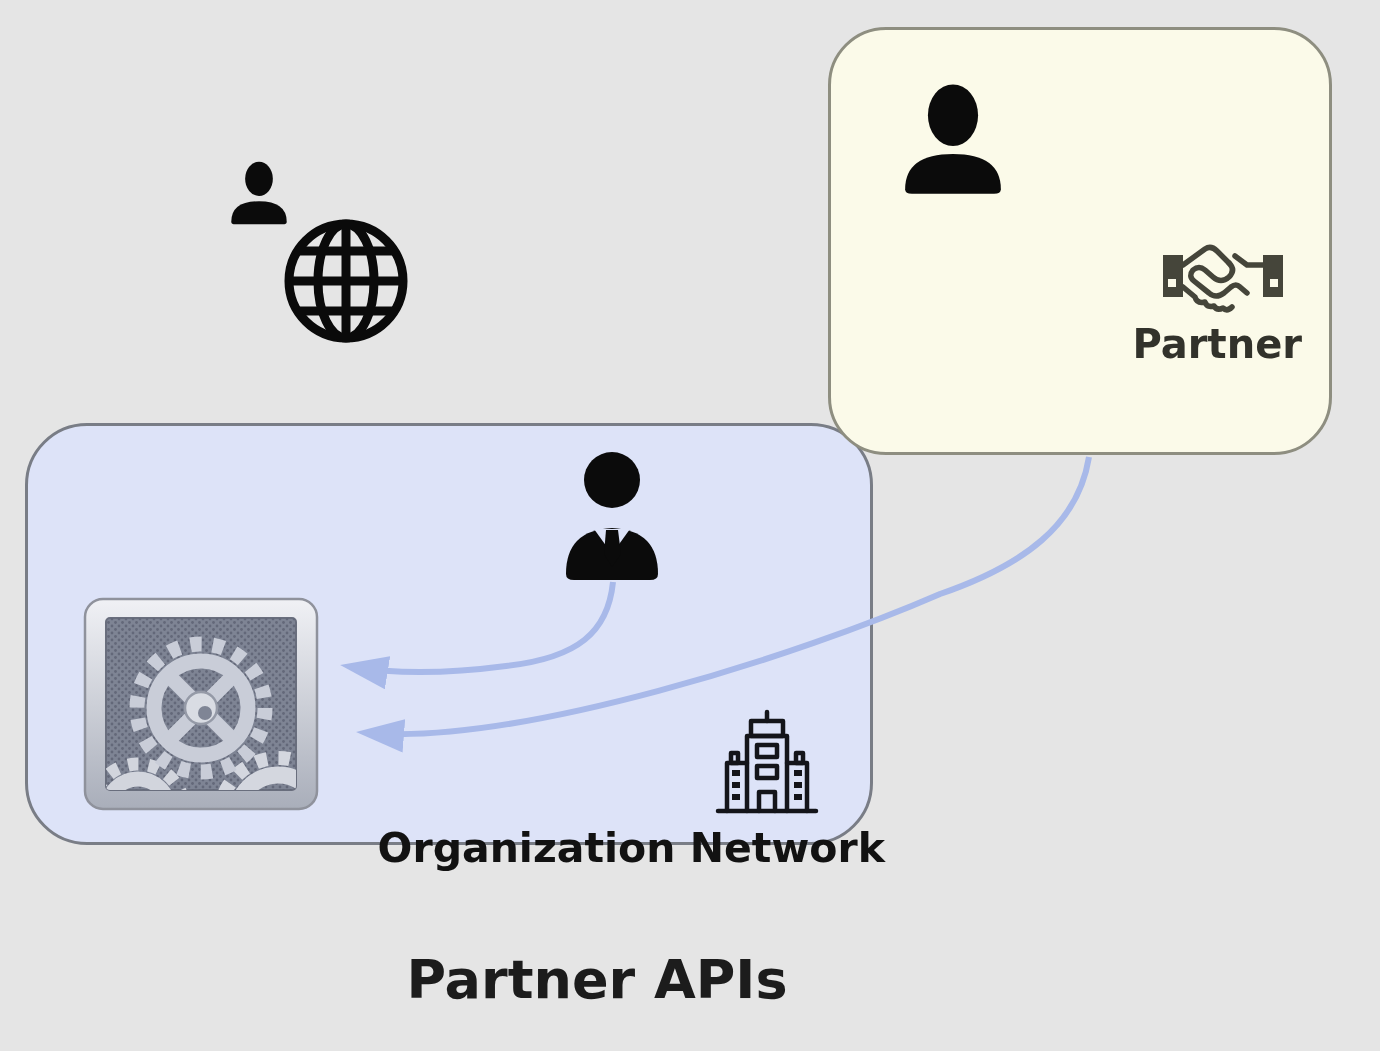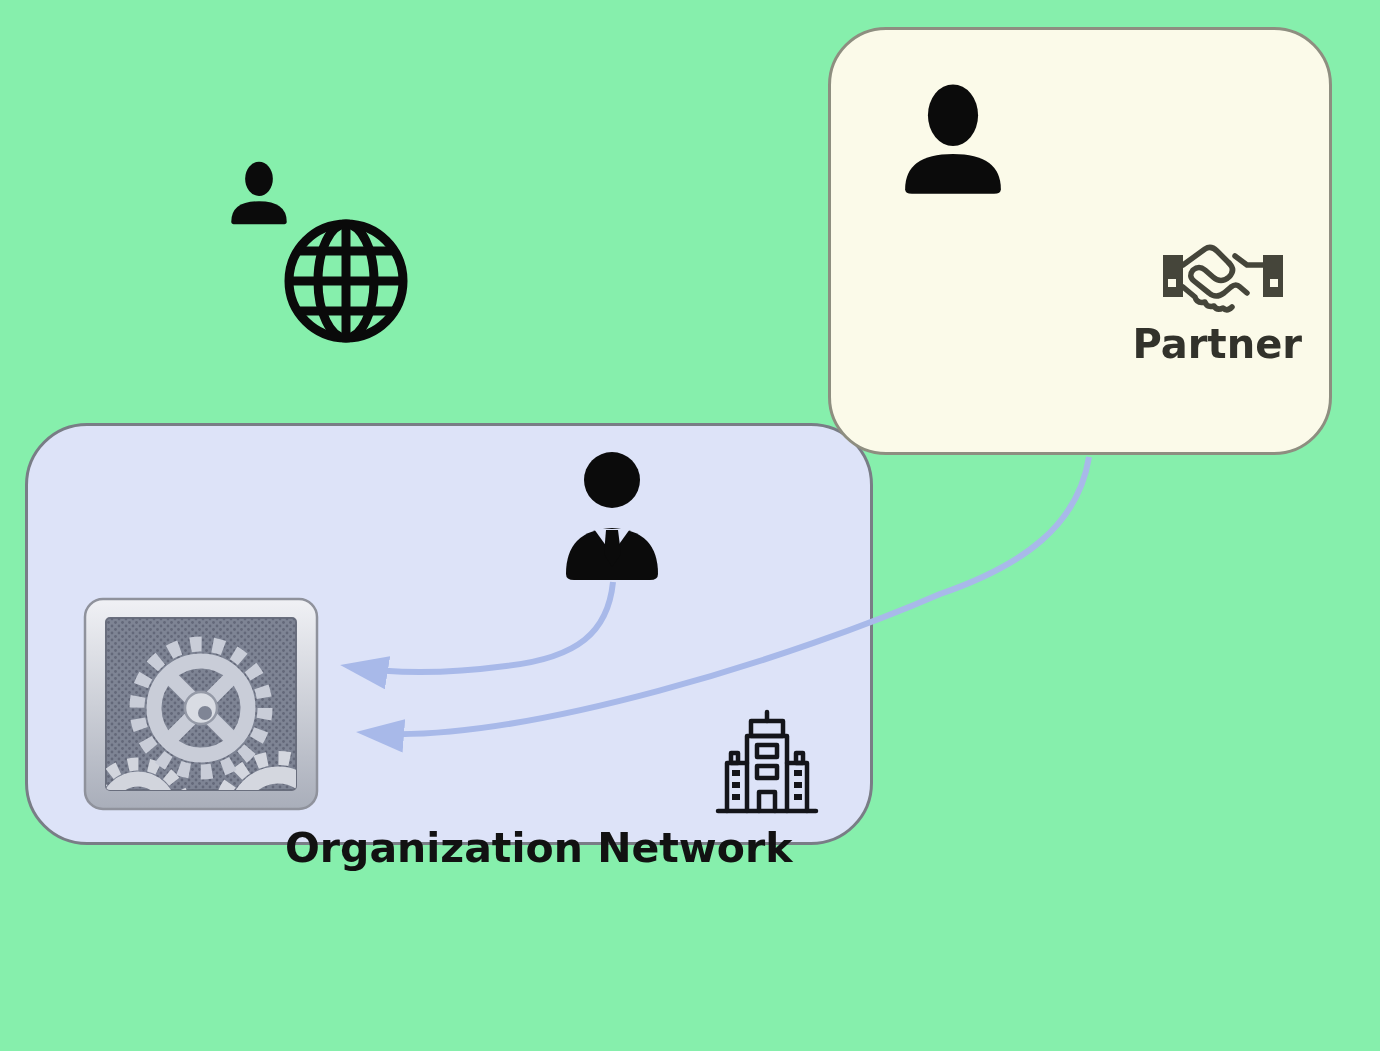--- a/index.html
+++ b/index.html
@@ -1,36 +1,36 @@
 <!DOCTYPE html>
 <html><head>
 <meta charset="utf-8">
 <style>
   html,body{margin:0;padding:0;background:#ffffff;}
   .canvas{
-    position:relative;width:1380px;height:1051px;background:#86efac;
+    position:relative;width:1380px;height:1051px;background:#e5e5e5;
     font-family:"DejaVu Sans","Liberation Sans",sans-serif;overflow:hidden;
   }
   .abs{position:absolute;}
   
   .partner-box{
     left:828px;top:27px;width:504px;height:428px;border-radius:58px;
     background:#fbfae9;border:3px solid #8e8e80;box-sizing:border-box;z-index:2;
   }
   .network-box{
     left:25px;top:423px;width:848px;height:422px;border-radius:62px;
     background:#dde3f8;border:3px solid #797d86;box-sizing:border-box;z-index:1;
   }
   
   .partner-label{
     right:78px;top:316px;text-align:right;z-index:3;
     font-size:40px;font-weight:700;line-height:57px;color:#32322b;white-space:nowrap;
   }
   .network-label{
-    left:285px;top:824px;width:600px;text-align:left;z-index:4;
+    left:285px;top:824px;width:600px;text-align:right;z-index:4;
     font-size:41px;font-weight:700;color:#121212;white-space:nowrap;
   }
   .diagram-title{
     left:297px;top:948px;width:600px;text-align:center;z-index:4;
     font-size:54px;font-weight:700;color:#1c1c1c;white-space:nowrap;
   }
   
   .icon-internet-user{left:226px;top:156px;width:66px;height:72px;z-index:2;}
   .icon-globe{left:278px;top:213px;width:136px;height:136px;z-index:2;}
   .icon-partner-user{left:893px;top:76px;width:114px;height:118px;z-index:3;}
@@ -173,14 +173,15 @@
   <svg class="abs arrow-layer" aria-hidden="true">
     <defs>
       <marker id="ah" markerWidth="8" markerHeight="5.6" refX="6" refY="2.8" orient="auto" markerUnits="strokeWidth">
         <path d="M0,0 L8,2.8 L0,5.6 Z" fill="#a8b9e9"></path>
       </marker>
     </defs>
     <path d="M613,582 C608,632 578,658 506,666 C468,671 408,676 352,667" fill="none" stroke="#a8b9e9" stroke-width="6" marker-end="url(#ah)"></path>
     <path d="M1089,457 C1078,525 1024,565 940,594 C800,655 520,745 368,733" fill="none" stroke="#a8b9e9" stroke-width="6" marker-end="url(#ah)"></path>
   </svg>
 
+  <div class="abs diagram-title">Partner APIs</div>
 
 </div>
 
 </body></html>

